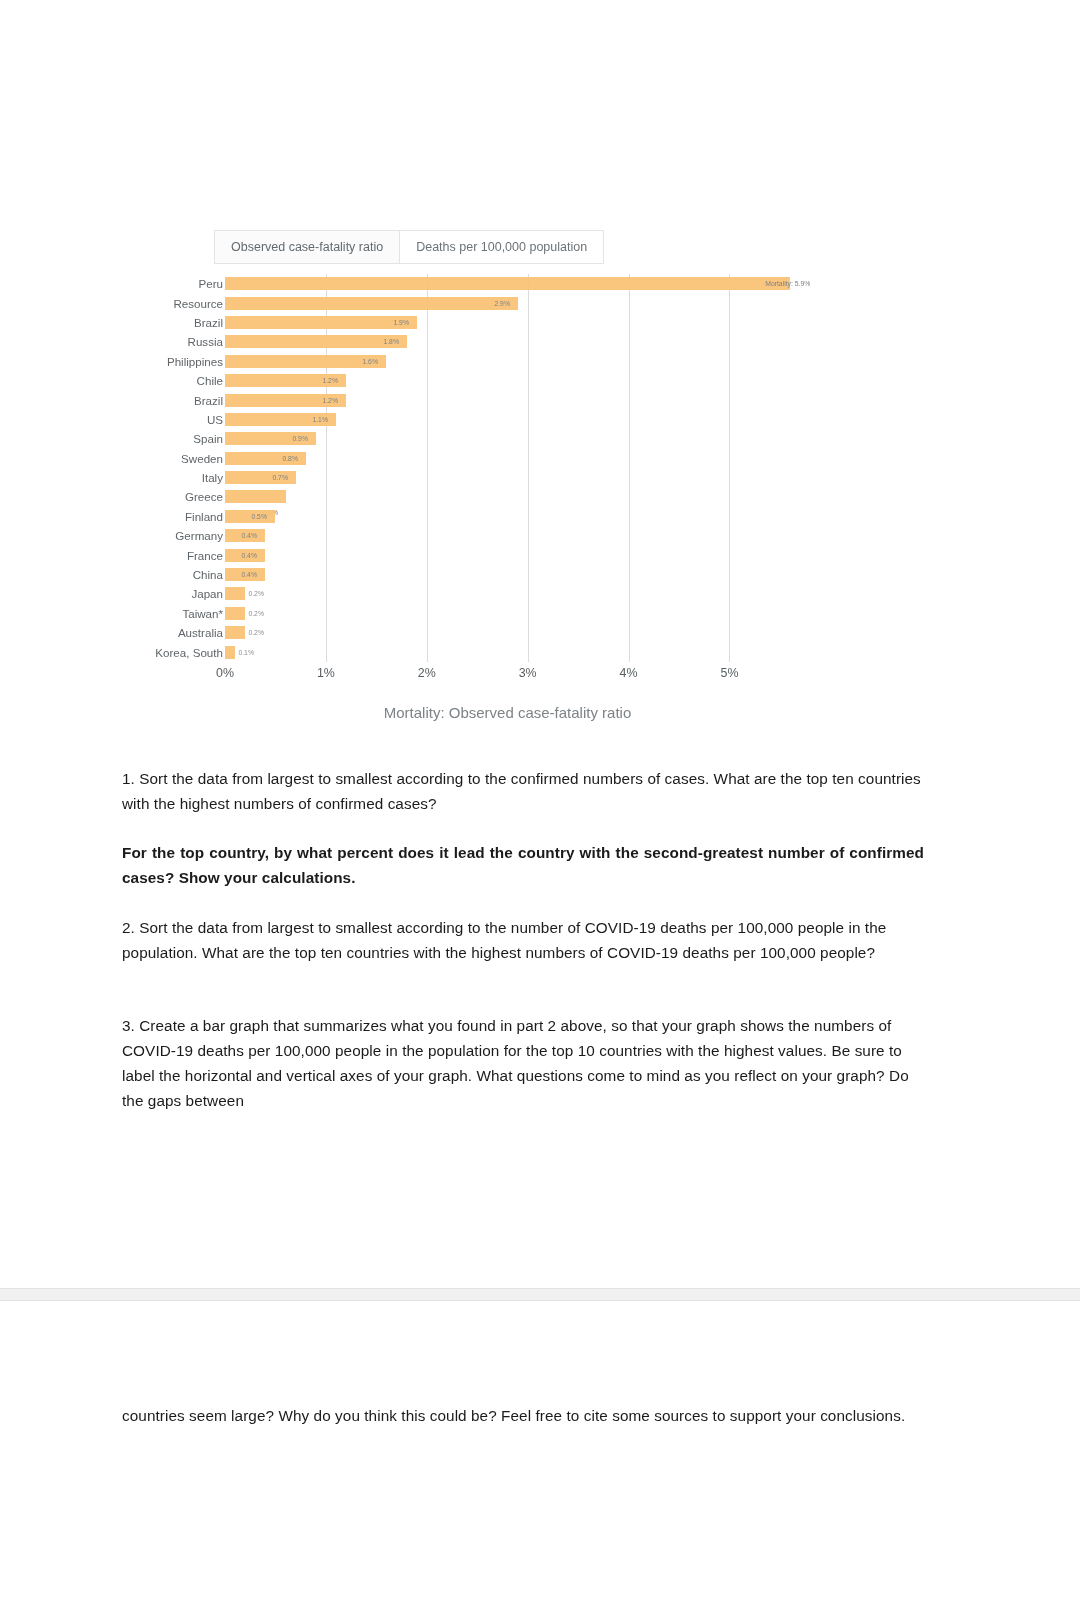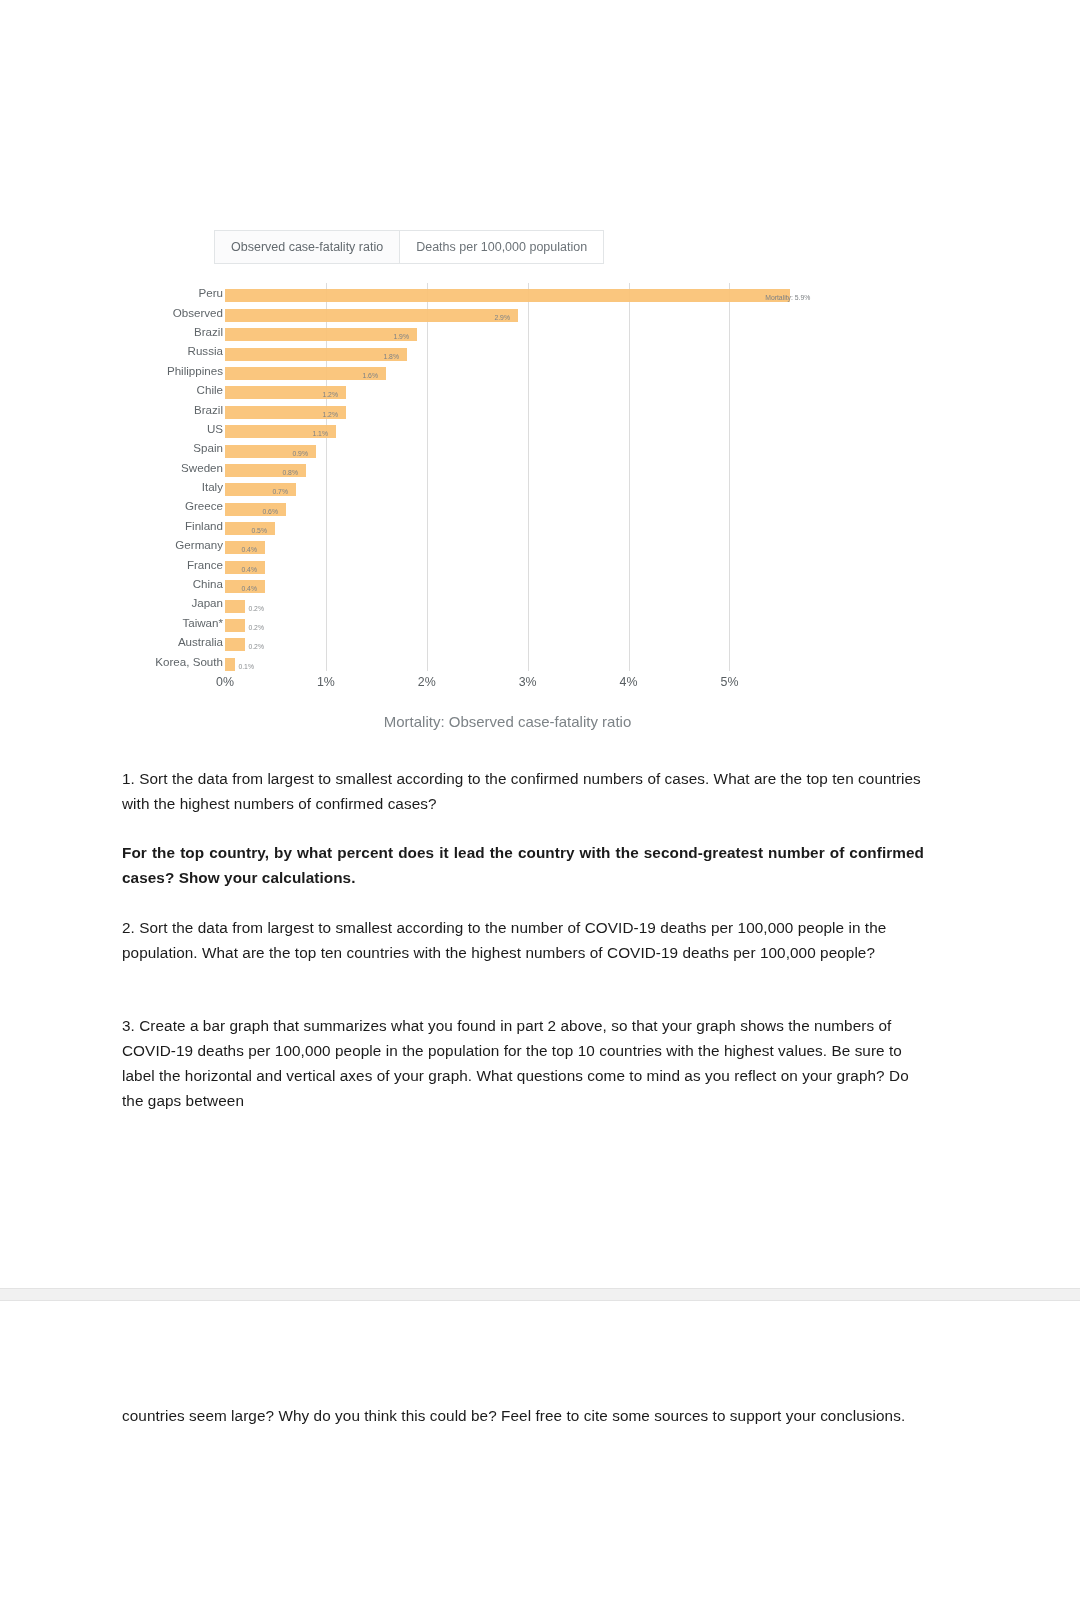--- a/index.html
+++ b/index.html
@@ -83,21 +83,21 @@
     white-space: nowrap;
     cursor: pointer;
   }
   .tab + .tab { margin-left: -1px; background: #ffffff; }
   .tab.active { background: #fbfbfc; color: #636a6f; }
 
   
   .plot {
     position: absolute;
     left: 0;
-    top: 61px;
+    top: 52px;
     width: 660px;
     height: 400px;
   }
   .labels-col {
     position: absolute;
     left: 0;
     top: 0;
     width: 93px;
     height: 388px;
   }
@@ -122,21 +122,21 @@
     color: #5f6569;
     white-space: nowrap;
     padding-right: 0px;
     box-sizing: border-box;
   }
 
   .barrow {
     position: relative;
     height: 19.4px;
     display: flex;
-    align-items: flex-end;
+    align-items: center;
   }
   .bar {
     height: 13px;
     background: #fac173;
     opacity: 0.92;
   }
   .barval {
     font-size: 7.2px;
     color: #8b8f92;
     margin-left: 3px;
@@ -205,21 +205,21 @@
       <div class="tab active">Observed case-fatality ratio</div>
       <div class="tab">Deaths per 100,000 population</div>
     </div>
 
     <div class="plot">
       <div class="labels-col" id="labels-col">
           <div class="row">
             <div class="ylabel">Peru</div>
           </div>
           <div class="row">
-            <div class="ylabel">Observed</div>
+            <div class="ylabel">Resource</div>
           </div>
           <div class="row">
             <div class="ylabel">Brazil</div>
           </div>
           <div class="row">
             <div class="ylabel">Russia</div>
           </div>
           <div class="row">
             <div class="ylabel">Philippines</div>
           </div>

